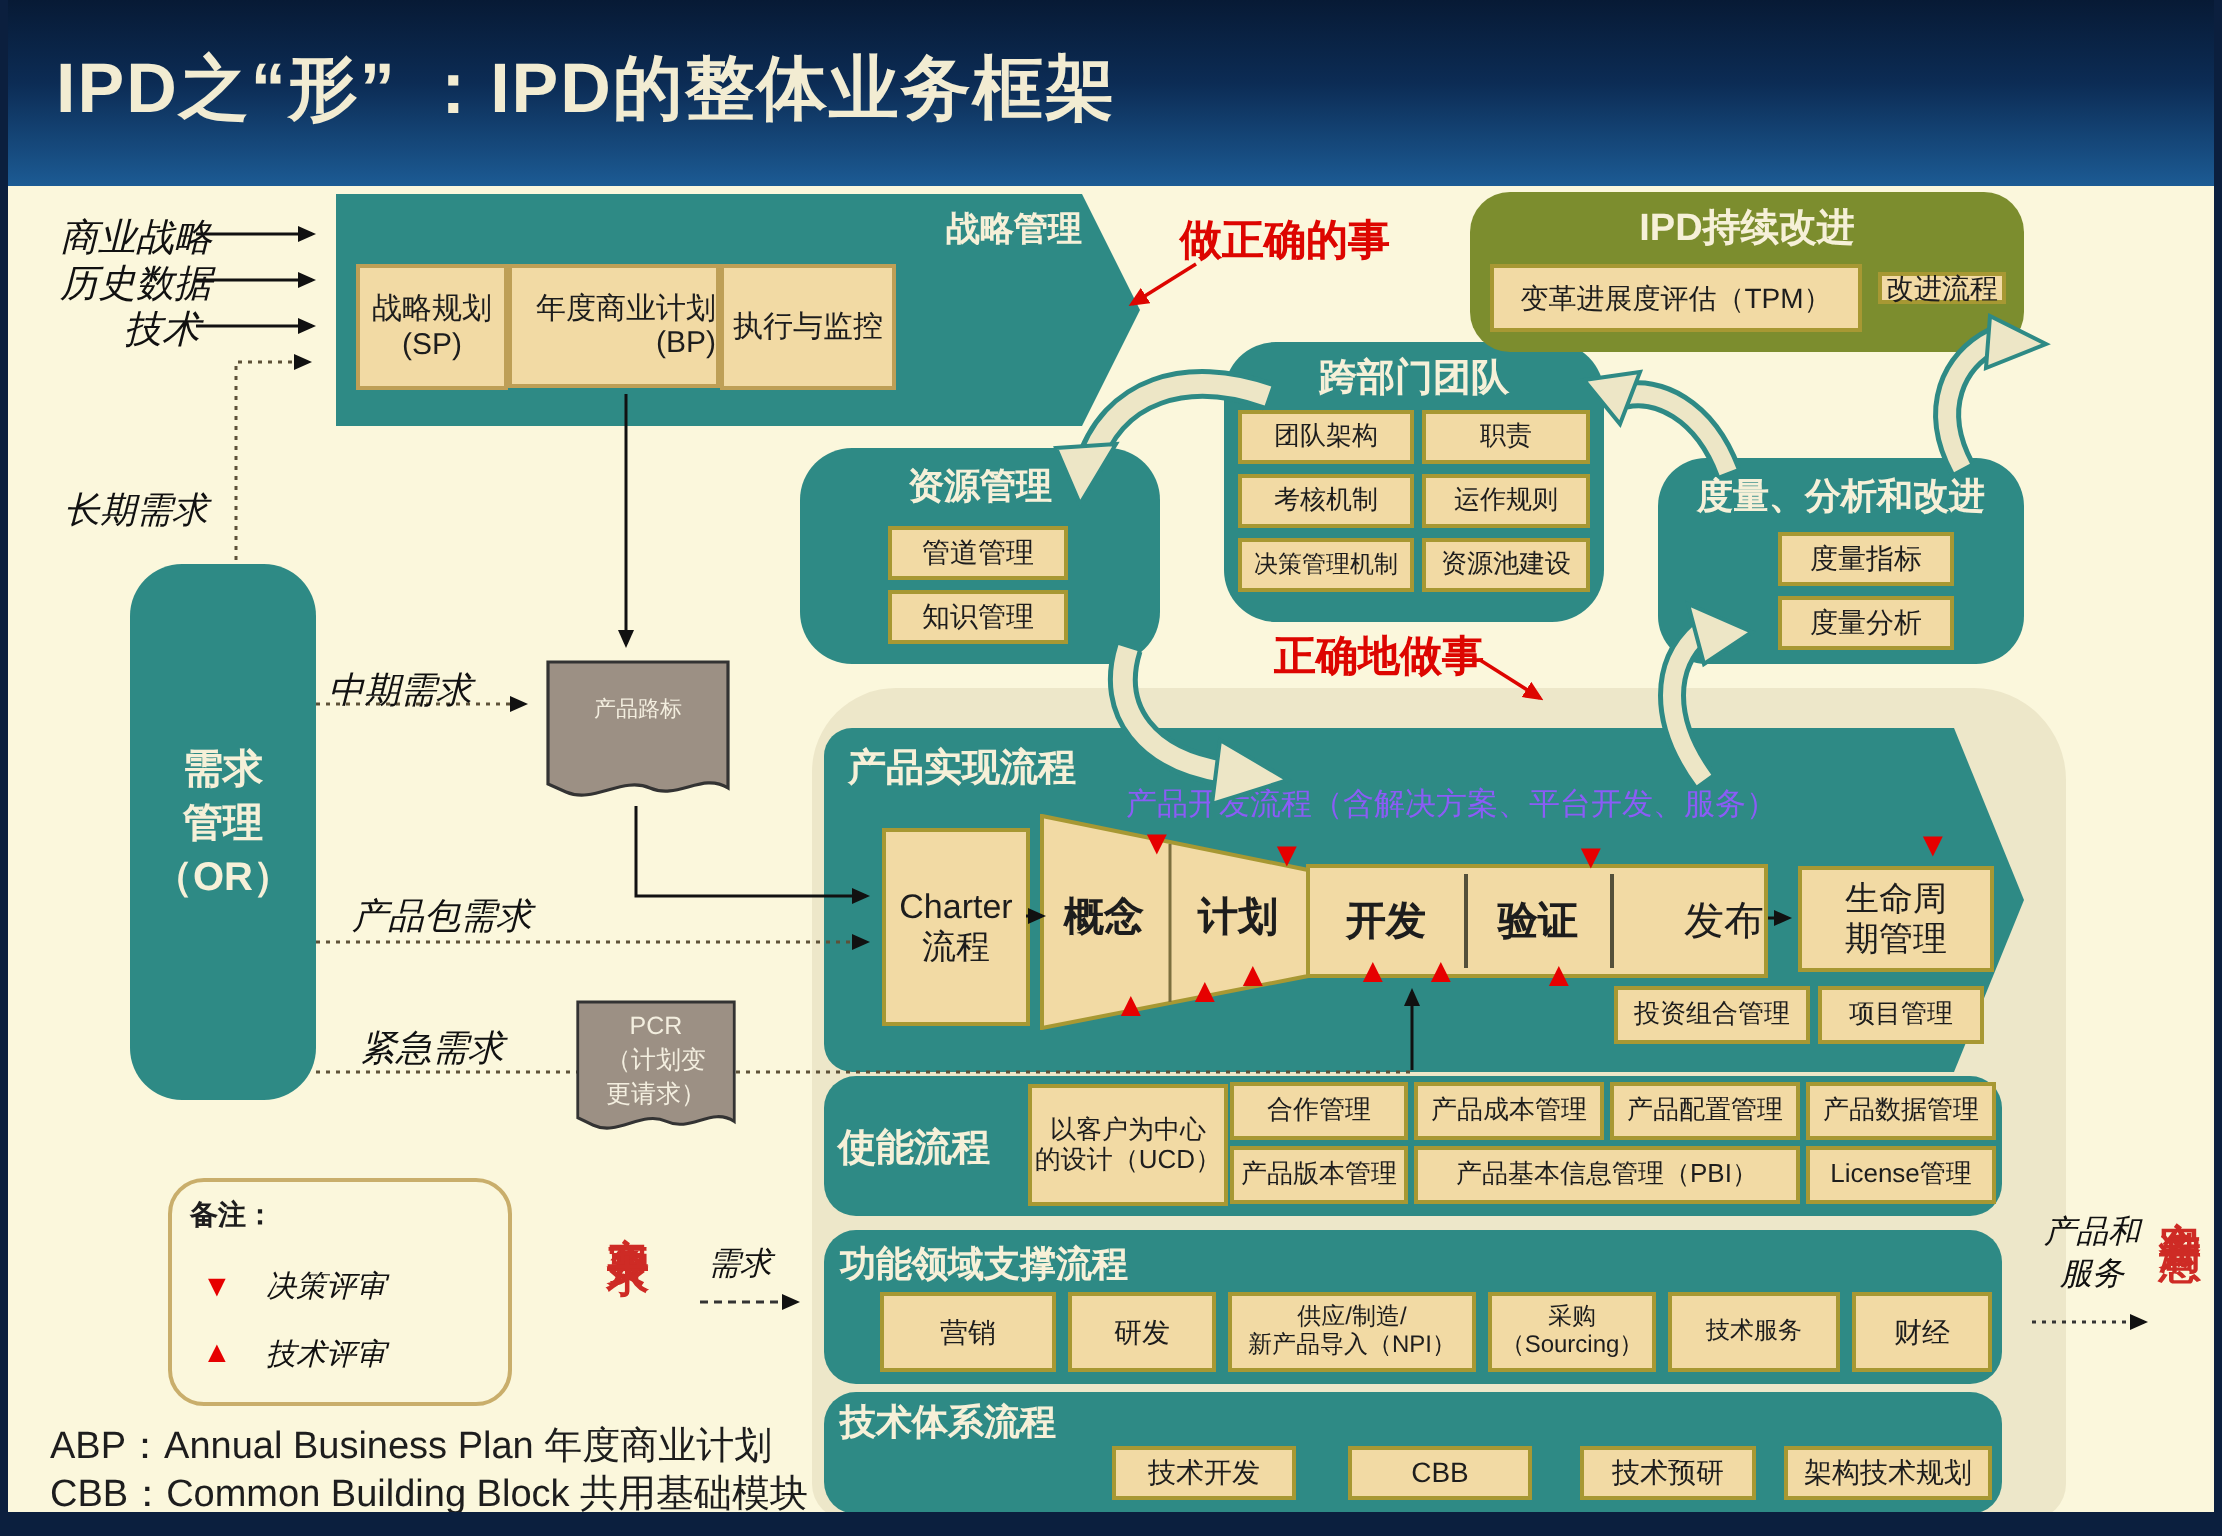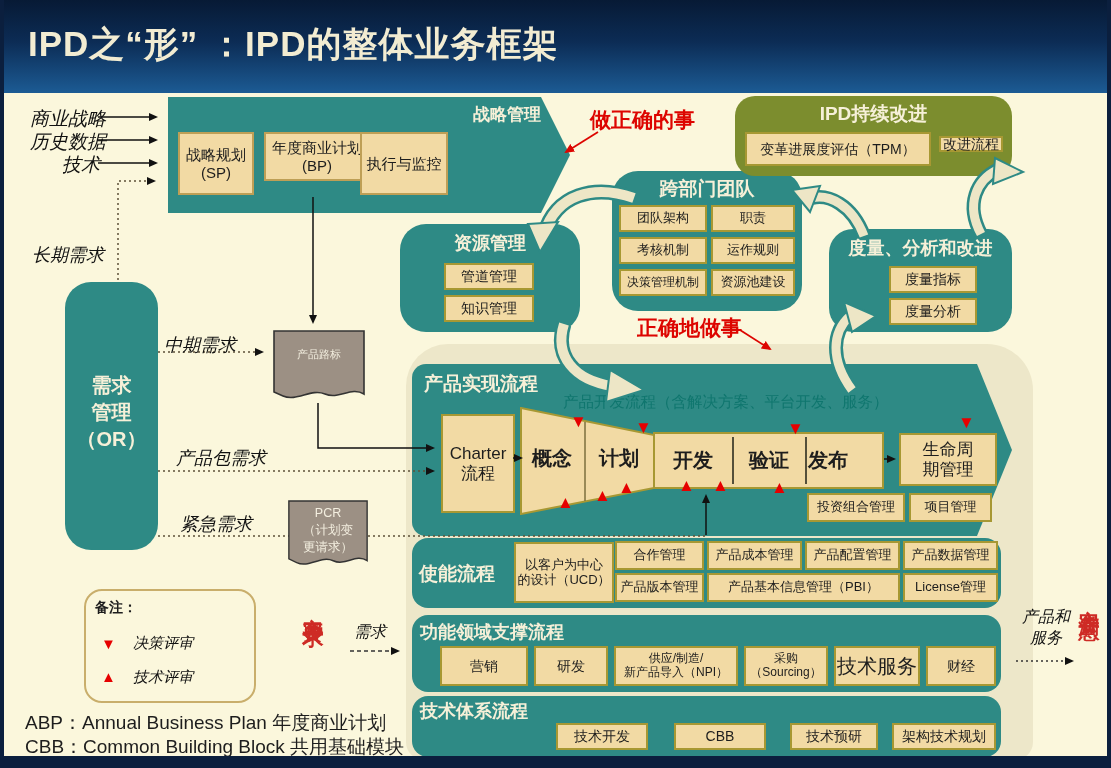--- a/index.html
+++ b/index.html
@@ -38,21 +38,21 @@
   <div class="abs title">IPD之“形” ：IPD的整体业务框架</div>
 
   <div class="abs beige" style="left:406px;top:344px;width:627px;height:416px;border-radius:42px 46px 18px 18px;"></div>
 
   <div class="abs teal" style="left:168px;top:97px;width:402px;height:116px;clip-path:polygon(0 0,373px 0,402px 58px,373px 116px,0 116px);"></div>
   <div class="abs ct" style="left:168px;top:103px;width:373px;font-size:17px;text-align:right;">战略管理</div>
   <div class="abs cell scell" style="left:178px;top:132px;width:76px;height:63px;font-size:15px;">
     <span>战略规划</span>
       <span>(SP)</span>
   </div>
-  <div class="abs cell scell" style="left:264px;top:132px;width:106px;height:49px;font-size:15px;">
+  <div class="abs cell scell" style="left:254px;top:132px;width:106px;height:62px;font-size:15px;align-items:flex-end;">
     <span>年度商业计划</span>
       <span>(BP)</span>
   </div>
   <div class="abs cell scell" style="left:360px;top:132px;width:88px;height:63px;font-size:15px;">
     <span>执行与监控</span>
   </div>
 
   <div class="abs teal" style="left:400px;top:224px;width:180px;height:108px;border-radius:26px;"></div>
   <div class="abs ct" style="left:400px;top:231px;width:180px;font-size:18px;">资源管理</div>
   <div class="abs cell" style="left:444px;top:263px;width:90px;height:27px;font-size:14px;">
@@ -103,40 +103,40 @@
 
   <div class="abs teal" style="left:65px;top:282px;width:93px;height:268px;border-radius:26px;"></div>
   <div class="abs ct" style="left:65px;top:372px;width:93px;font-size:20px;line-height:1.35;">
     <div>需求</div>
     <div>管理</div>
     <div>（OR）</div>
   </div>
 
   <div class="abs teal" style="left:412px;top:364px;width:600px;height:172px;clip-path:polygon(0 0,565px 0,600px 86px,565px 172px,0 172px);border-radius:14px 0 0 14px;"></div>
   <div class="abs ct" style="left:424px;top:371px;font-size:19px;text-align:left;">产品实现流程</div>
-  <div class="abs" style="left:563px;top:392px;font-size:15.5px;color:#0f766e;white-space:nowrap;">产品开发流程（含解决方案、平台开发、服务）</div>
+  <div class="abs" style="left:563px;top:392px;font-size:15.5px;color:#8b5cf6;white-space:nowrap;">产品开发流程（含解决方案、平台开发、服务）</div>
 
   <div class="abs cell" style="left:441px;top:414px;width:74px;height:99px;font-size:17px;">
     <span>Charter</span>
       <span>流程</span>
   </div>
 
   <svg class="abs" style="left:520px;top:407px;" width="135" height="108" viewBox="0 0 135 108">
     <polygon points="1,1 134,28 134,81 1,107" fill="#F2DAA4" stroke="#A79833" stroke-width="2"></polygon>
     <line x1="65" y1="15" x2="65" y2="94" stroke="#7c6f3e" stroke-width="1.5"></line>
   </svg>
   <div class="abs" style="left:524px;top:445px;width:56px;text-align:center;font-size:20px;font-weight:bold;">概念</div>
   <div class="abs" style="left:588px;top:445px;width:62px;text-align:center;font-size:20px;font-weight:bold;">计划</div>
 
   <div class="abs cell" style="left:653px;top:432px;width:231px;height:57px;"></div>
   <div class="abs" style="left:732px;top:437px;width:2px;height:47px;background:#55503a;"></div>
   <div class="abs" style="left:805px;top:437px;width:2px;height:47px;background:#55503a;"></div>
   <div class="abs" style="left:655px;top:447px;width:76px;text-align:center;font-size:20px;font-weight:bold;">开发</div>
   <div class="abs" style="left:735px;top:447px;width:68px;text-align:center;font-size:20px;font-weight:bold;">验证</div>
-  <div class="abs" style="left:808px;top:447px;width:74px;text-align:left;font-size:20px;font-weight:bold;">发布</div>
+  <div class="abs" style="left:808px;top:447px;width:74px;text-align:right;font-size:20px;font-weight:normal;">发布</div>
 
   <div class="abs cell" style="left:899px;top:433px;width:98px;height:53px;font-size:17px;">
     <span>生命周</span>
       <span>期管理</span>
   </div>
   <div class="abs cell" style="left:807px;top:493px;width:98px;height:29px;font-size:13px;">
       <span>投资组合管理</span>
     </div>
   <div class="abs cell" style="left:909px;top:493px;width:83px;height:29px;font-size:13px;">
       <span>项目管理</span>
@@ -179,21 +179,21 @@
       <span>研发</span>
     </div>
   <div class="abs cell" style="left:614px;top:646px;width:124px;height:40px;font-size:12px;">
     <span>供应/制造/</span>
       <span>新产品导入（NPI）</span>
   </div>
   <div class="abs cell" style="left:744px;top:646px;width:84px;height:40px;font-size:12px;">
     <span>采购</span>
       <span>（Sourcing）</span>
   </div>
-  <div class="abs cell" style="left:834px;top:646px;width:86px;height:40px;font-size:20px;">
+  <div class="abs cell" style="left:834px;top:646px;width:86px;height:40px;font-size:12px;">
       <span>技术服务</span>
     </div>
   <div class="abs cell" style="left:926px;top:646px;width:70px;height:40px;font-size:14px;">
       <span>财经</span>
     </div>
 
   <div class="abs teal" style="left:412px;top:696px;width:589px;height:61px;border-radius:16px;"></div>
   <div class="abs ct" style="left:420px;top:699px;font-size:18px;text-align:left;">技术体系流程</div>
   <div class="abs cell" style="left:440px;top:723px;width:94px;height:27px;font-size:14px;margin-top:44px;">
       <span>业务分层</span>

